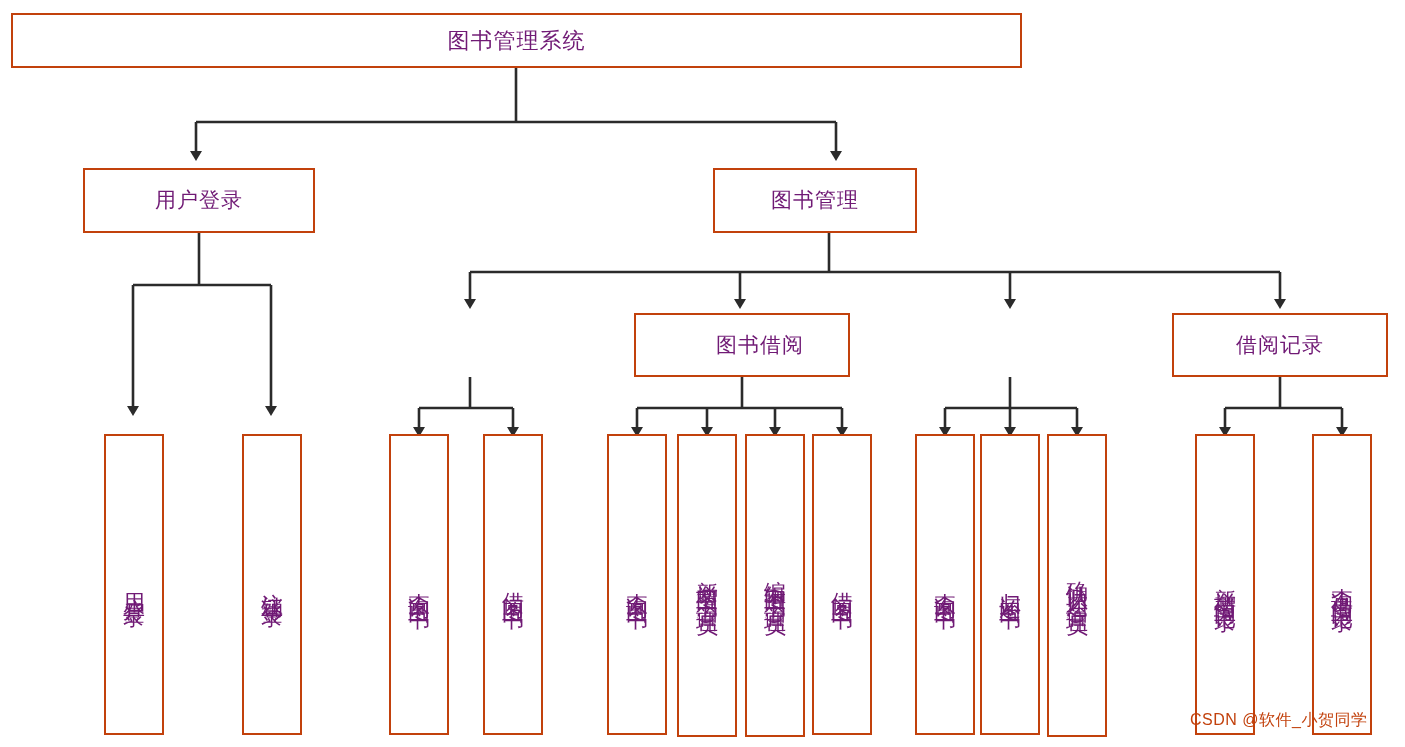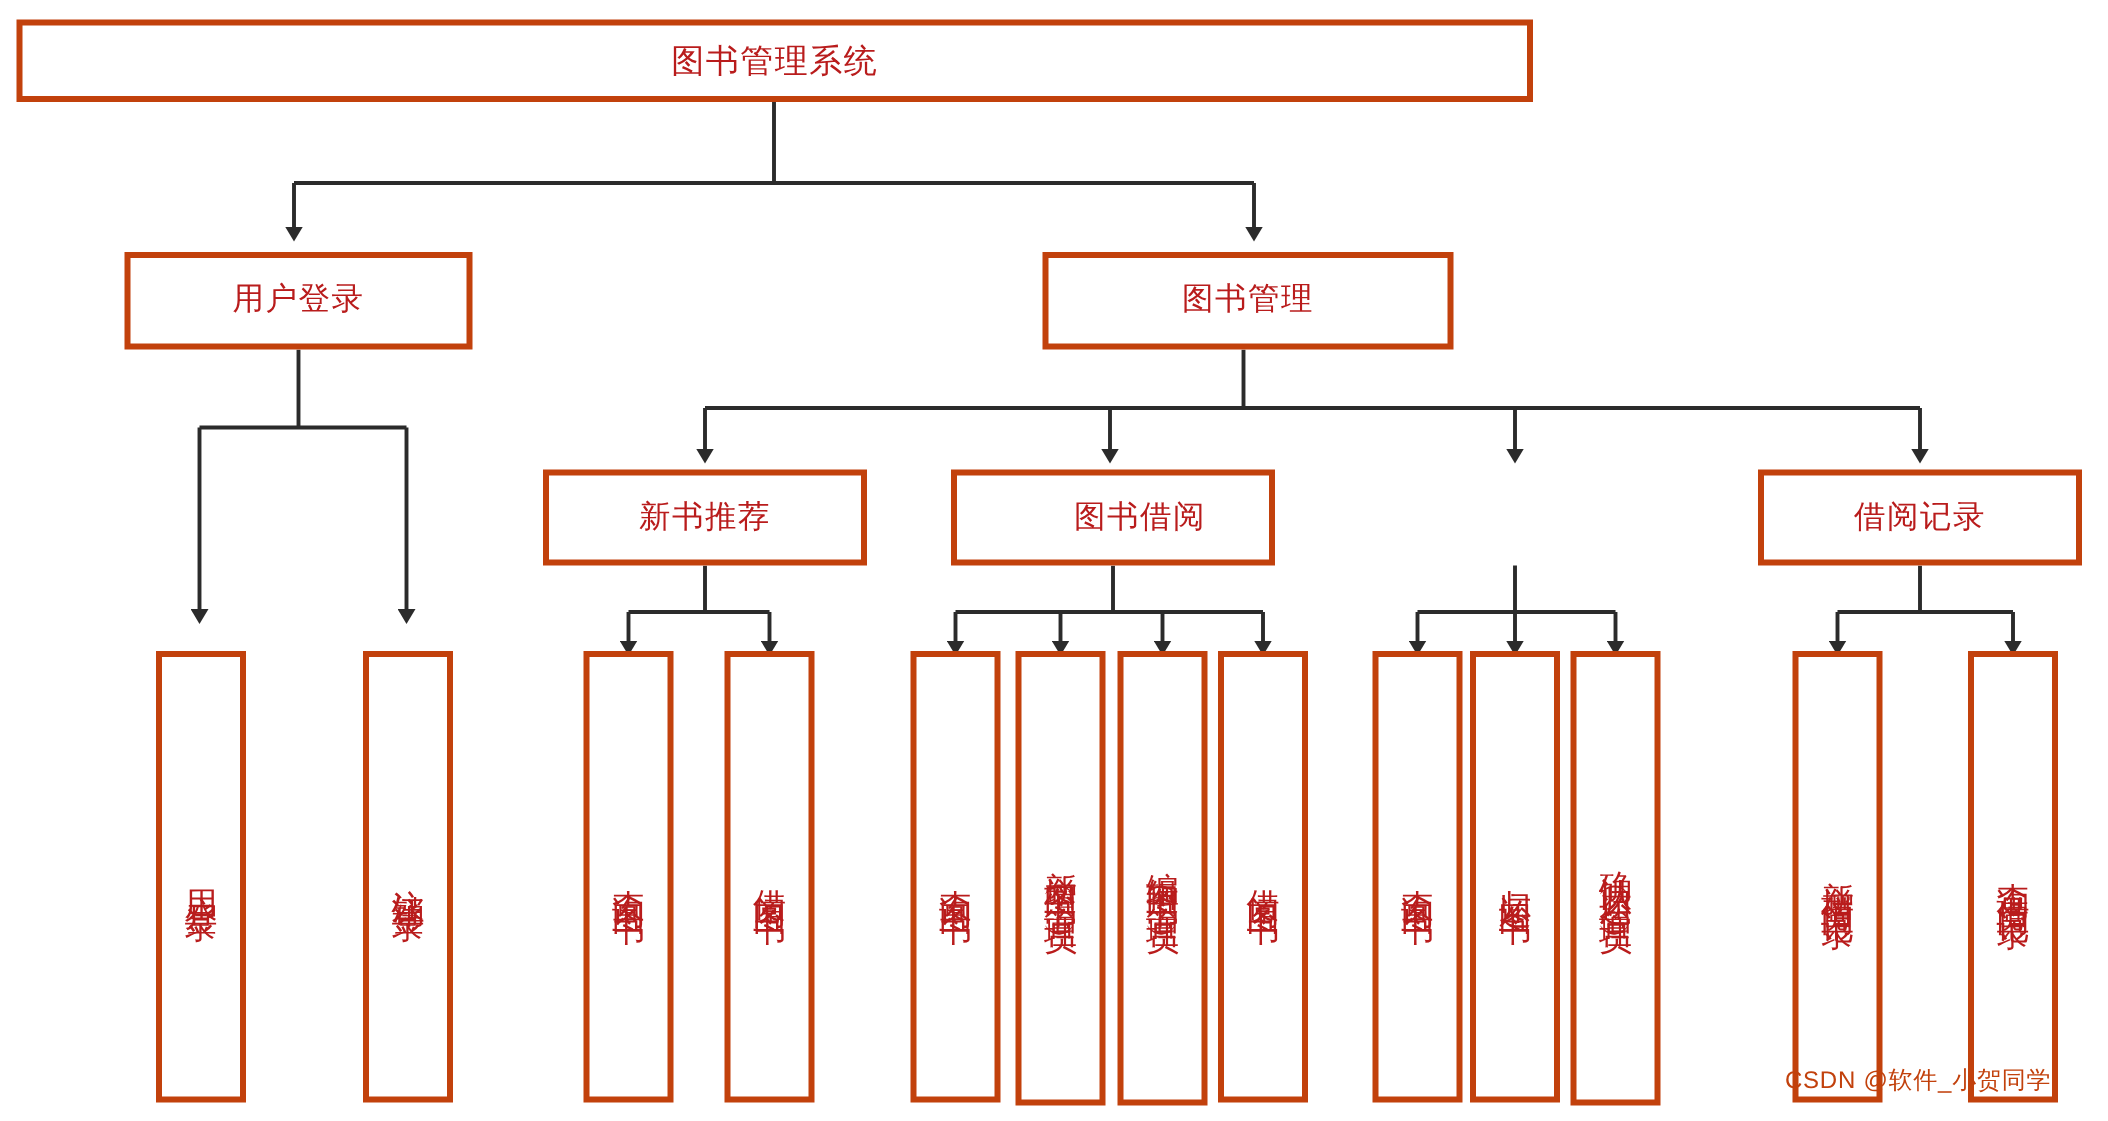--- a/index.html
+++ b/index.html
@@ -16,26 +16,26 @@
   }
   svg#edges{
     position:absolute;
     left:0;top:0;
     width:1405px;height:747px;
     pointer-events:none;
   }
   .node{
     position:absolute;
     box-sizing:border-box;
-    border:4px solid #c2410c;
+    border:2px solid #c2410c;
     background:#ffffff;
     display:flex;
     align-items:center;
     justify-content:center;
-    color:#b91c1c;
+    color:#701a75;
   }
   .node .lbl{
     display:block;
     text-align:center;
     line-height:1.18;
     white-space:nowrap;
   }
   
   .node.horiz .lbl{
     font-size:21px;
@@ -121,27 +121,24 @@
     </g>
   </svg>
 
   <div class="node horiz root" style="left:11px;top:13px;width:1011px;height:55px;">
     <span class="lbl">图书管理系统</span>
   </div>
 
   <div class="node horiz" style="left:83px;top:168px;width:232px;height:65px;">
     <span class="lbl">用户登录</span>
   </div>
-  <div class="node horiz" style="left:695px;top:168px;width:274px;height:65px;">
+  <div class="node horiz" style="left:713px;top:168px;width:204px;height:65px;">
     <span class="lbl">图书管理</span>
   </div>
 
-  <div class="node horiz" style="left:362px;top:313px;width:216px;height:64px;">
-    <span class="lbl">新书推荐</span>
-  </div>
   <div class="node horiz" style="left:634px;top:313px;width:216px;height:64px;padding-left:36px;">
     <span class="lbl">图书借阅</span>
   </div>
   <div class="node horiz" style="left:1172px;top:313px;width:216px;height:64px;justify-content:center;">
     <span class="lbl">借阅记录</span>
   </div>
 
   <div class="node vert" style="left:104px;top:434px;width:60px;height:301px;">
     <span class="lbl">用户登录</span>
   </div>

